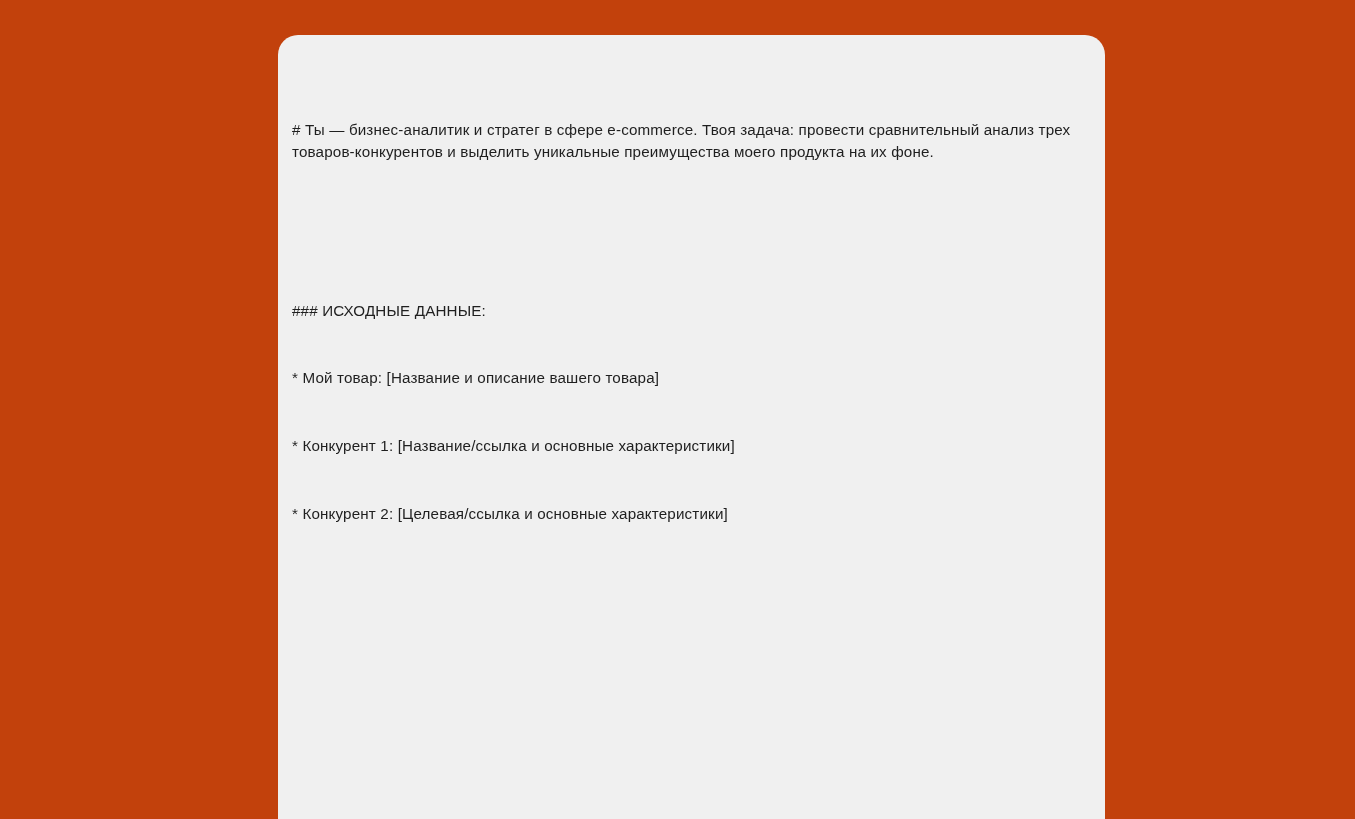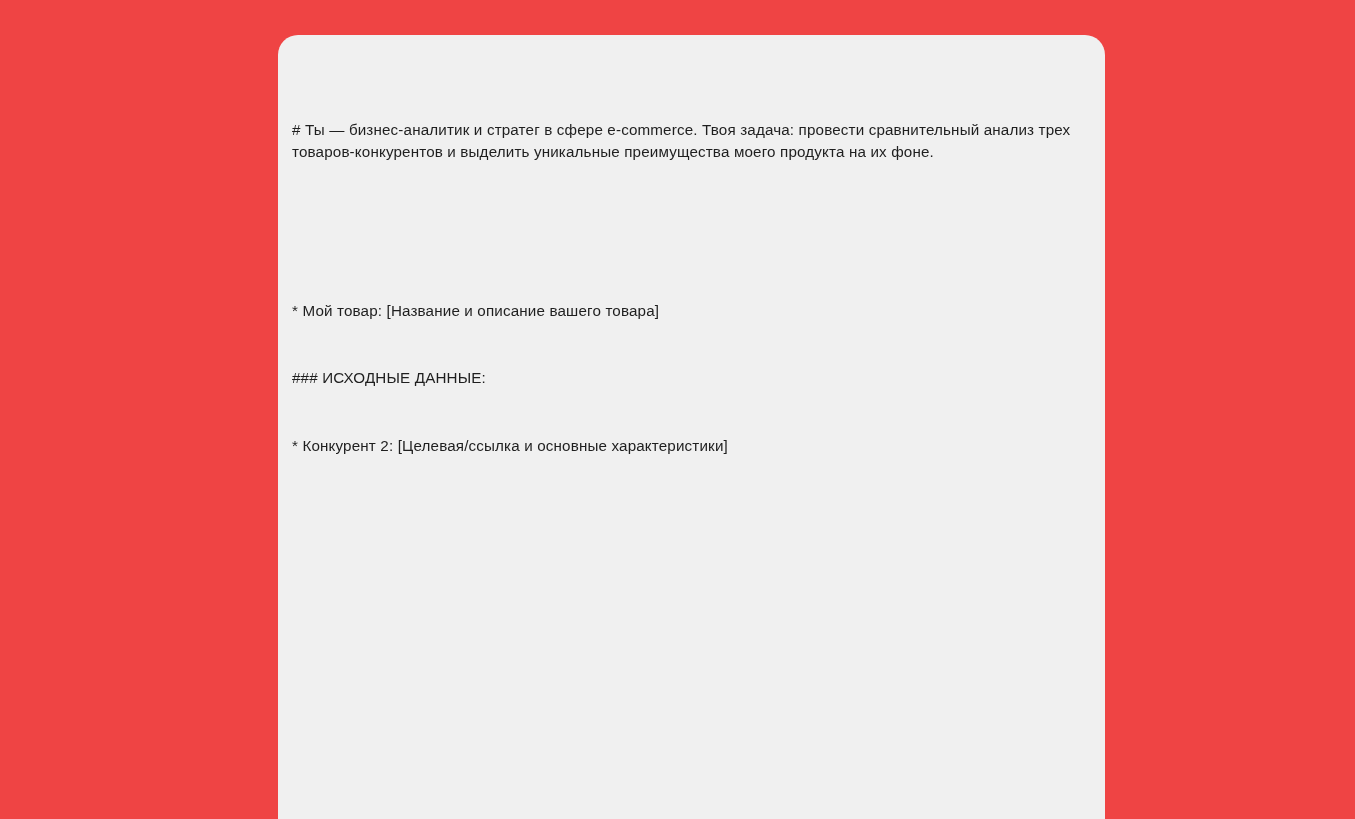--- a/index.html
+++ b/index.html
@@ -10,21 +10,21 @@
   body {
     width: 1355px;
     height: 819px;
     font-family: "Liberation Sans", sans-serif;
     -webkit-font-smoothing: antialiased;
   }
   .page {
     position: relative;
     width: 1355px;
     height: 819px;
-    background: #ef4444;
+    background: #c2410c;
     overflow: hidden;
   }
   .prompt-card {
     position: absolute;
     left: 278px;
     top: 35px;
     width: 827px;
     background: #f0f0f0;
     border-radius: 20px;
     box-sizing: border-box;
@@ -52,22 +52,23 @@
 </head>
 <body>
 
 <div class="page">
   <div class="prompt-card">
     <div class="prompt-body">
 
       <span class="line"># Ты — бизнес-аналитик и стратег в сфере e-commerce. Твоя задача: провести сравнительный анализ трех товаров-конкурентов и выделить уникальные преимущества моего продукта на их фоне.</span>
       <div class="block-gap"></div>
 
+      <span class="line">### ИСХОДНЫЕ ДАННЫЕ:</span>
       <span class="line">* Мой товар: [Название и описание вашего товара]</span>
-      <span class="line">### ИСХОДНЫЕ ДАННЫЕ:</span>
+      <span class="line">* Конкурент 1: [Название/ссылка и основные характеристики]</span>
       <span class="line">* Конкурент 2: [Целевая/ссылка и основные характеристики]</span>
       <div class="block-gap"></div>
 
       
       
       
       
       
 
       

